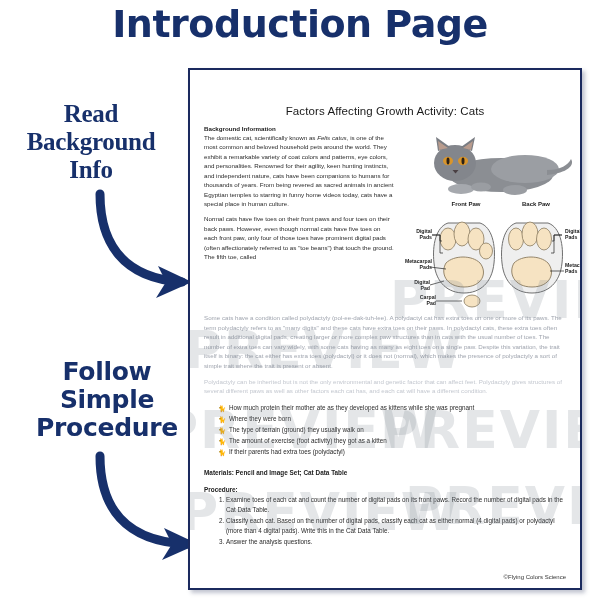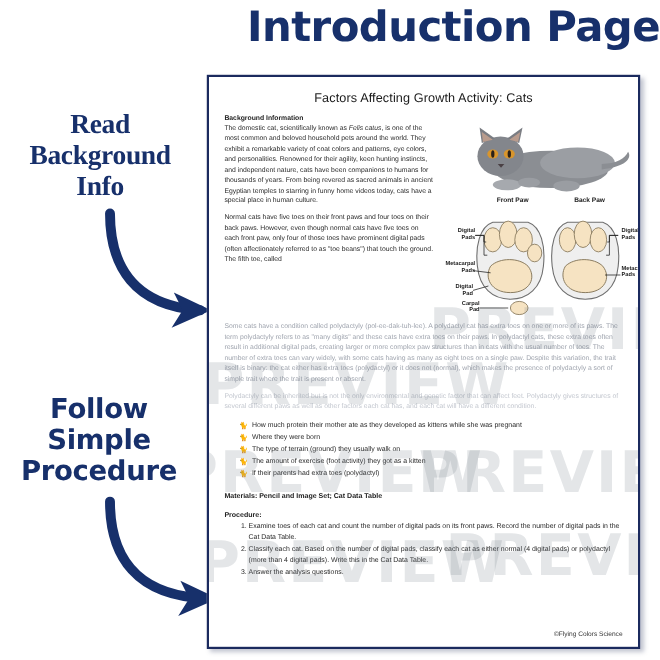--- a/index.html
+++ b/index.html
@@ -2,45 +2,45 @@
 <html><head>
 <meta charset="utf-8">
 <style>
   html,body{margin:0;padding:0;}
   body{
     width:600px;height:600px;overflow:hidden;background:#ffffff;
     font-family:"Liberation Sans", sans-serif;position:relative;
   }
   
   .page-title{
-    position:absolute;left:0;top:4px;width:600px;text-align:right;
+    position:absolute;left:0;top:4px;width:600px;text-align:center;
     font-family:"DejaVu Sans", sans-serif;
     font-size:38px;font-weight:bold;letter-spacing:-0.5px;
     color:#17306b;line-height:1.1;
   }
   
   .callout{
     position:absolute;text-align:center;color:#17306b;
     font-family:"DejaVu Sans", sans-serif;
     font-weight:bold;font-size:25px;line-height:1.12;letter-spacing:-0.3px;
   }
   #callout-read{left:2px;top:100px;width:178px;font-family:Liberation Serif, serif;}
-  #callout-follow{left:1px;top:358px;width:178px;}
+  #callout-follow{left:18px;top:358px;width:178px;}
   .arrow-svg{position:absolute;overflow:visible;}
   #arrow-top{left:96px;top:186px;}
   #arrow-bottom{left:96px;top:448px;}
 
   
   .worksheet{
     position:absolute;left:188px;top:68px;width:390px;height:518px;
     background:#ffffff;border:2px solid #1b2a5e;
     box-shadow:3px 3px 4px rgba(80,90,120,.35);
     overflow:hidden;
   }
-  .ws-inner{position:absolute;inset:0;padding:4px 14px 0 14px;box-sizing:border-box;}
+  .ws-inner{position:absolute;inset:0;padding:25px 14px 0 14px;box-sizing:border-box;}
 
   .ws-title{
     text-align:center;font-size:11.5px;color:#1a1a1a;
     font-family:"Liberation Sans", sans-serif;
     margin:10px 0 8px 0;letter-spacing:.1px;
   }
   .ws-cols{display:flex;gap:8px;}
   .ws-col-left{width:190px;flex:none;}
   .ws-col-right{flex:1;}
 

